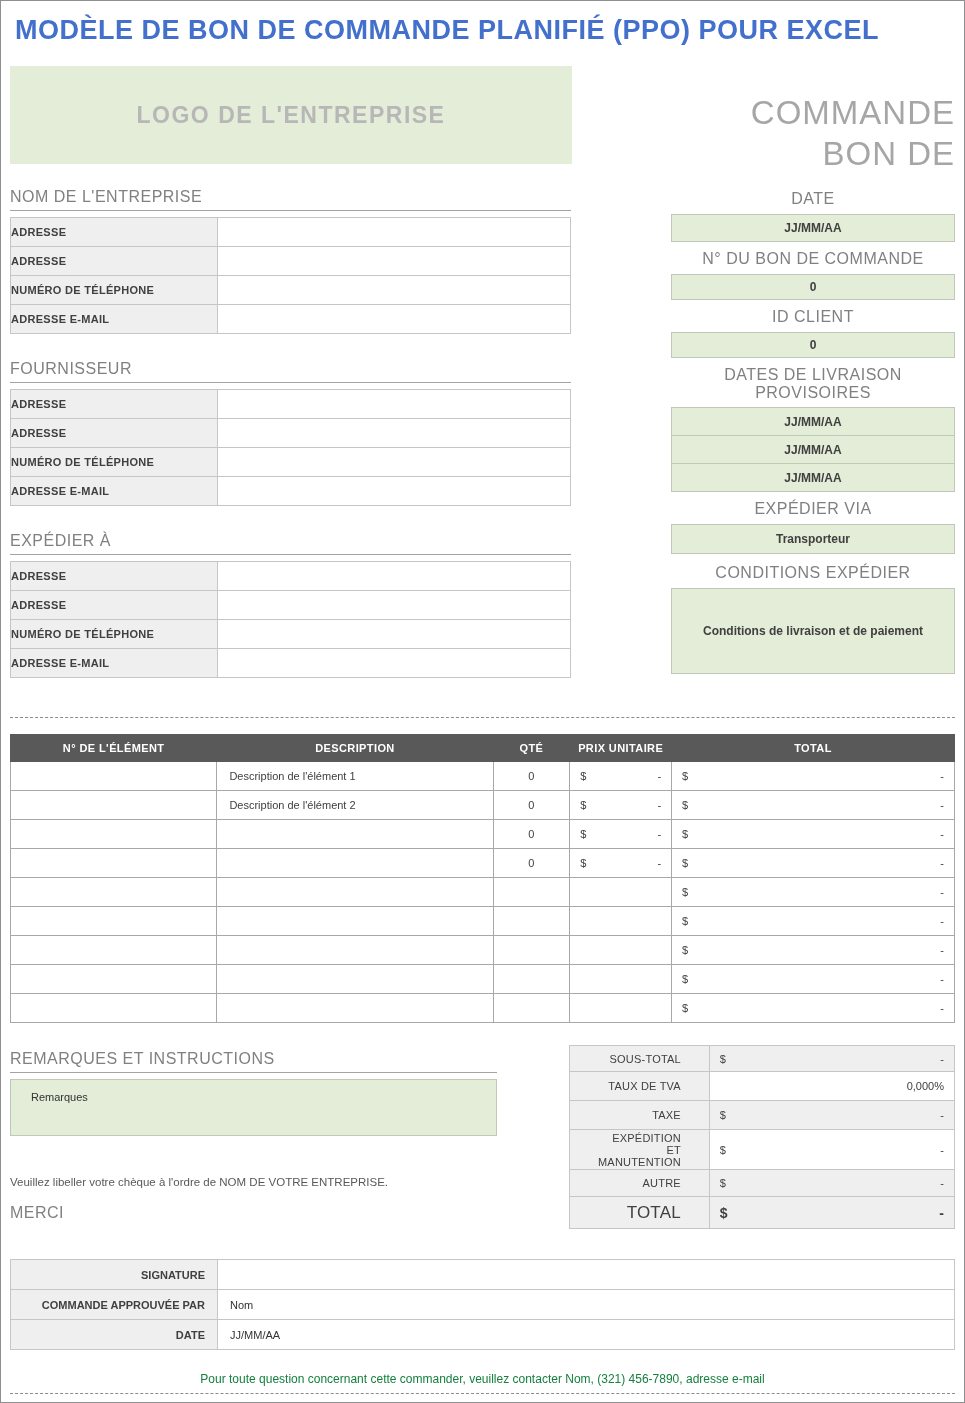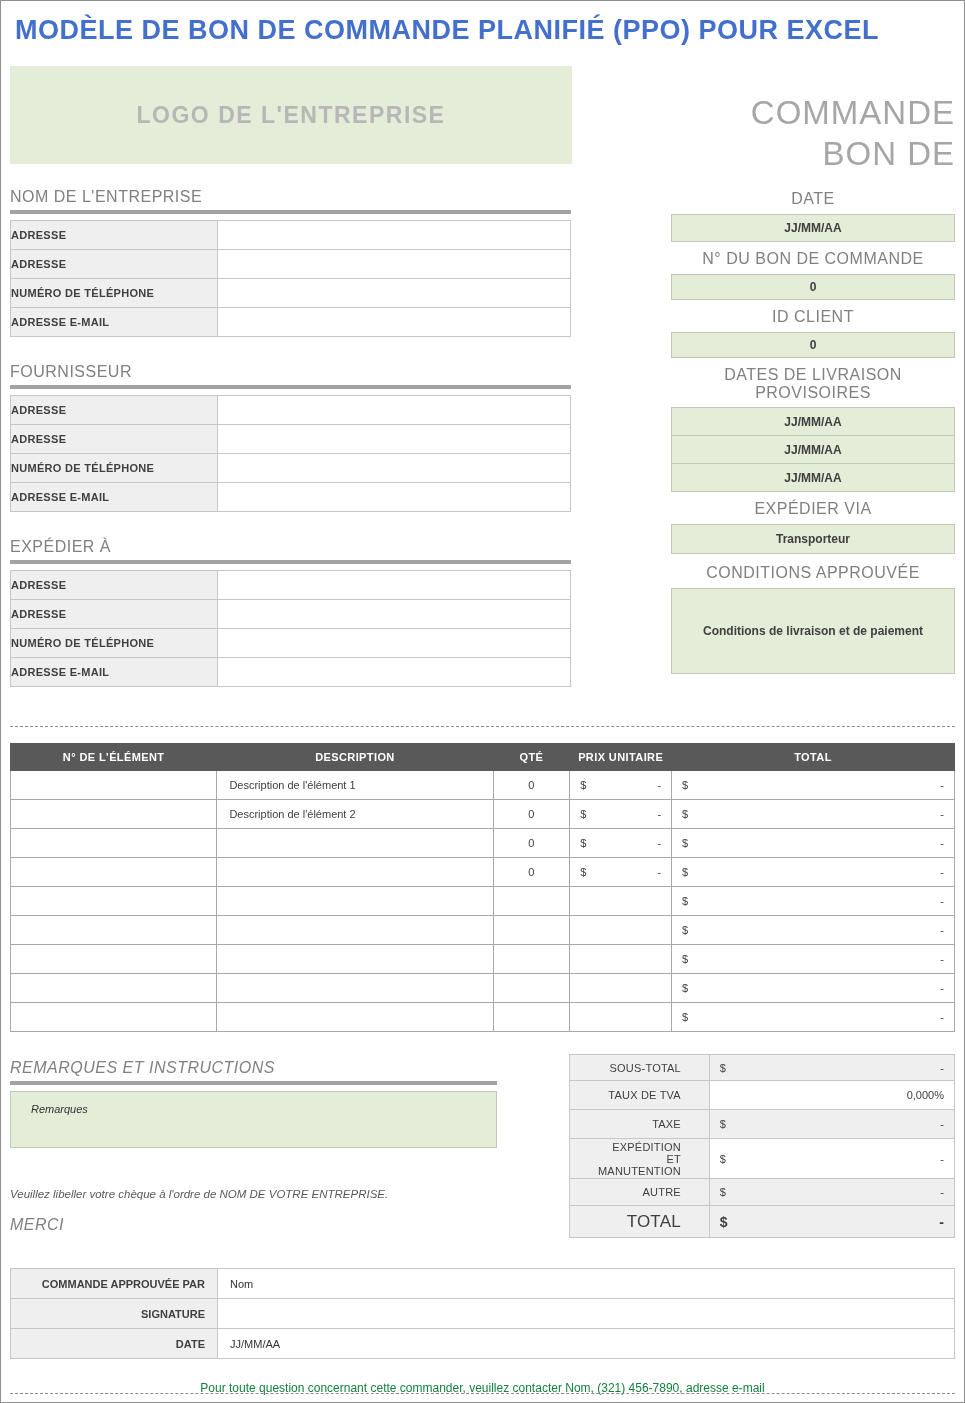--- a/index.html
+++ b/index.html
@@ -29,21 +29,21 @@
   .doc-title {
     text-align:right; font-size:33px; color:#a6a6a6;
     line-height:41px; letter-spacing:1px; padding-top:26px; white-space:nowrap;
   }
   
   .main-cols { display:flex; justify-content:space-between; }
   .col-left { width:561px; }
   .col-right { width:284px; }
   .section-heading {
     font-size:16px; color:#808080; letter-spacing:0.5px;
-    border-bottom:4px solid #a3a3a3; padding-bottom:4px; margin-bottom:6px;
+    border-bottom:1px solid #a3a3a3; padding-bottom:4px; margin-bottom:6px;
     font-weight:normal;
   }
   .sec { margin-bottom:26px; }
   .sec.tight { }
   .field-table { width:100%; border-collapse:collapse; }
   .field-table td { border:1px solid #c6c6c6; height:29px; font-size:11px; }
   .field-label {
     background:#efefef; width:207px; text-align:left; padding-right:12px;
     font-weight:bold; color:#404040; letter-spacing:0.3px;
   }
@@ -71,21 +71,21 @@
   .items-table th {
     background:#595959; color:#fff; font-size:11px; font-weight:bold;
     height:27px; border:1px solid #595959; letter-spacing:0.4px;
   }
   .items-table td { border:1px solid #a8a8a8; height:29px; font-size:11px; color:#404040; }
   .cell-desc { padding-left:12px; text-align:left; }
   .cell-center { text-align:center; }
   .money { display:flex; justify-content:space-between; padding:0 10px; }
   
   .bottom-cols { display:flex; justify-content:space-between; margin-top:22px; }
-  .bottom-left { width:487px; padding-top:5px;font-style:italic; }
+  .bottom-left { width:487px; padding-top:5px; }
   .remarks-box {
     background:#e3edd8; border:1px solid #c0c8b8; height:57px;
     padding:11px 0 0 20px; font-size:11px; color:#333;
   }
   .check-note { margin-top:40px; font-size:11.5px; color:#595959; }
   .thanks-heading { margin-top:16px; font-size:16px; color:#808080; letter-spacing:0.5px; font-weight:normal; }
   .bottom-right { width:386px; }
   .summary-table { width:100%; border-collapse:collapse; }
   .summary-table td { border:1px solid #c6c6c6; font-size:11px; color:#404040; }
   .sum-label {
@@ -216,21 +216,21 @@
       <div class="green-box small">0</div>
 
       <div class="right-heading">DATES DE LIVRAISON PROVISOIRES</div>
       <div class="green-box stacked">JJ/MM/AA</div>
       <div class="green-box stacked">JJ/MM/AA</div>
       <div class="green-box stacked">JJ/MM/AA</div>
 
       <div class="right-heading">EXPÉDIER VIA</div>
       <div class="green-box" style="height:30px;">Transporteur</div>
 
-      <div class="right-heading" style="margin-top:10px;">CONDITIONS APPROUVÉE</div>
+      <div class="right-heading" style="margin-top:10px;">CONDITIONS EXPÉDIER</div>
       <div class="green-box terms">Conditions de livraison et de paiement</div>
     </div>
   </div>
 
   <hr class="dashed top-sep">
 
   <table class="items-table">
     <colgroup>
       <col style="width:207px;">
         <col style="width:277px;">
@@ -463,26 +463,26 @@
               </td>
         </tr>
       </tbody>
         </table>
     </div>
   </div>
 
   <table class="approval-table">
     <tbody>
         <tr>
+      <td class="appr-label">SIGNATURE</td>
+      <td class="appr-value"></td>
+    </tr>
+    <tr>
       <td class="appr-label">COMMANDE APPROUVÉE PAR</td>
       <td class="appr-value">Nom</td>
-    </tr>
-    <tr>
-      <td class="appr-label">SIGNATURE</td>
-      <td class="appr-value"></td>
     </tr>
     <tr>
       <td class="appr-label">DATE</td>
       <td class="appr-value">JJ/MM/AA</td>
     </tr>
   </tbody>
     </table>
 
   <div class="footer-contact">Pour toute question concernant cette commander, veuillez contacter Nom, (321) 456-7890, adresse e-mail</div>
   <div class="footer-link-wrap">

